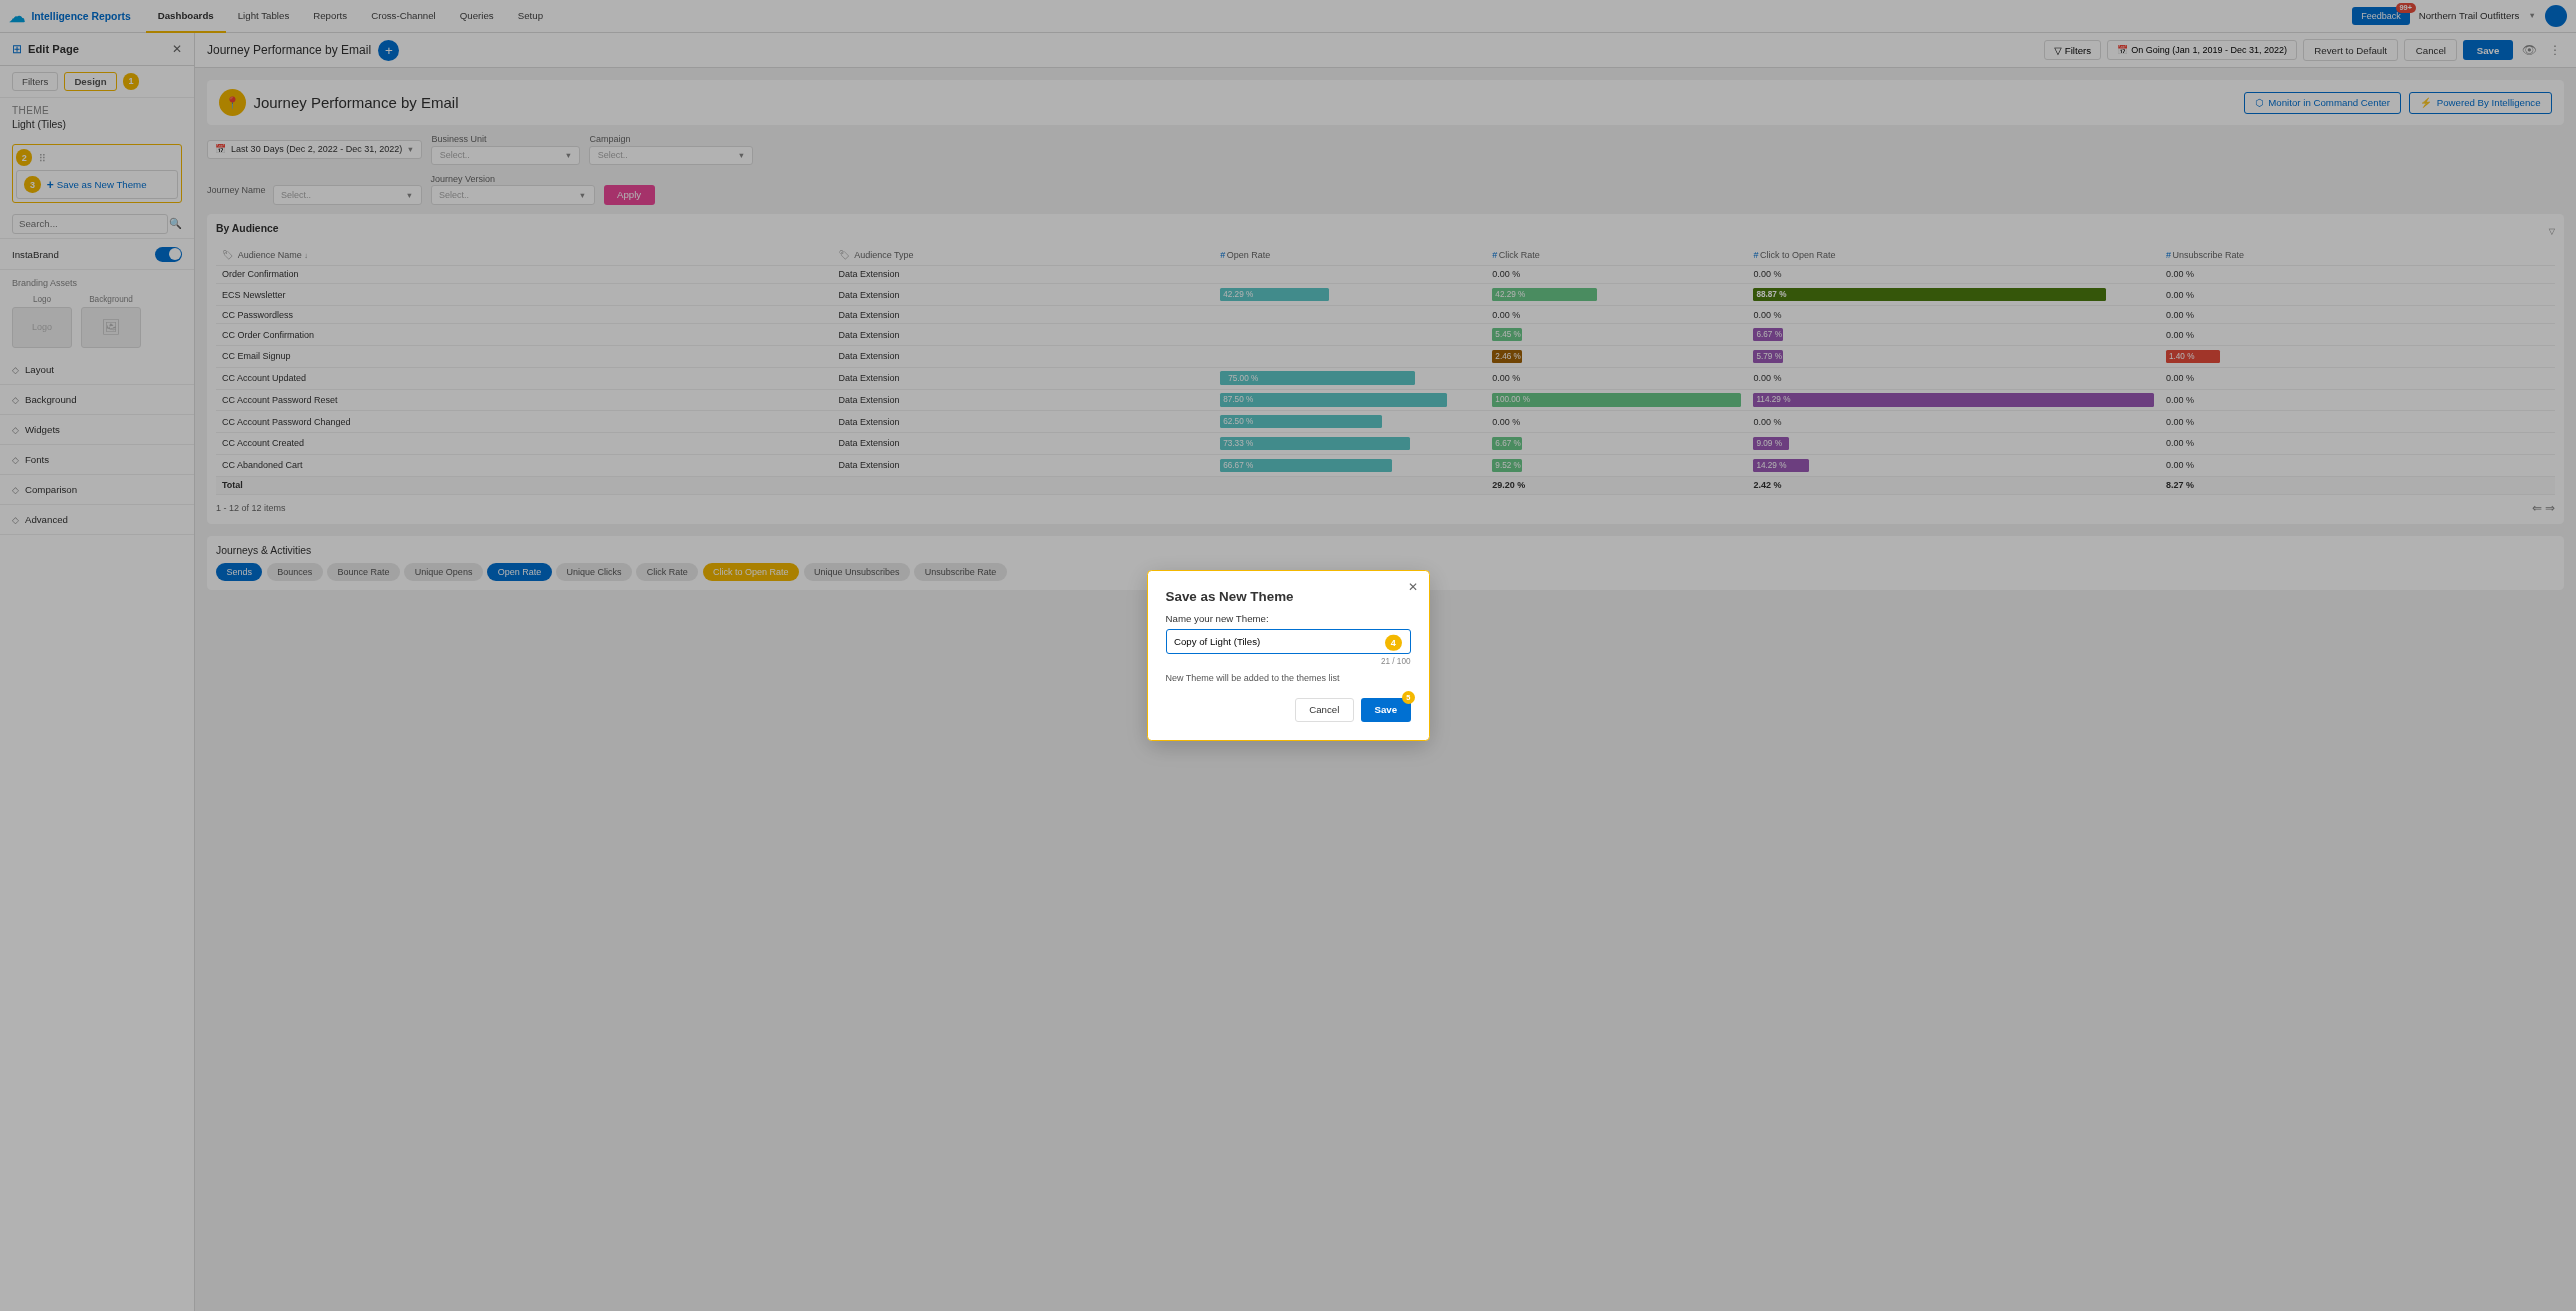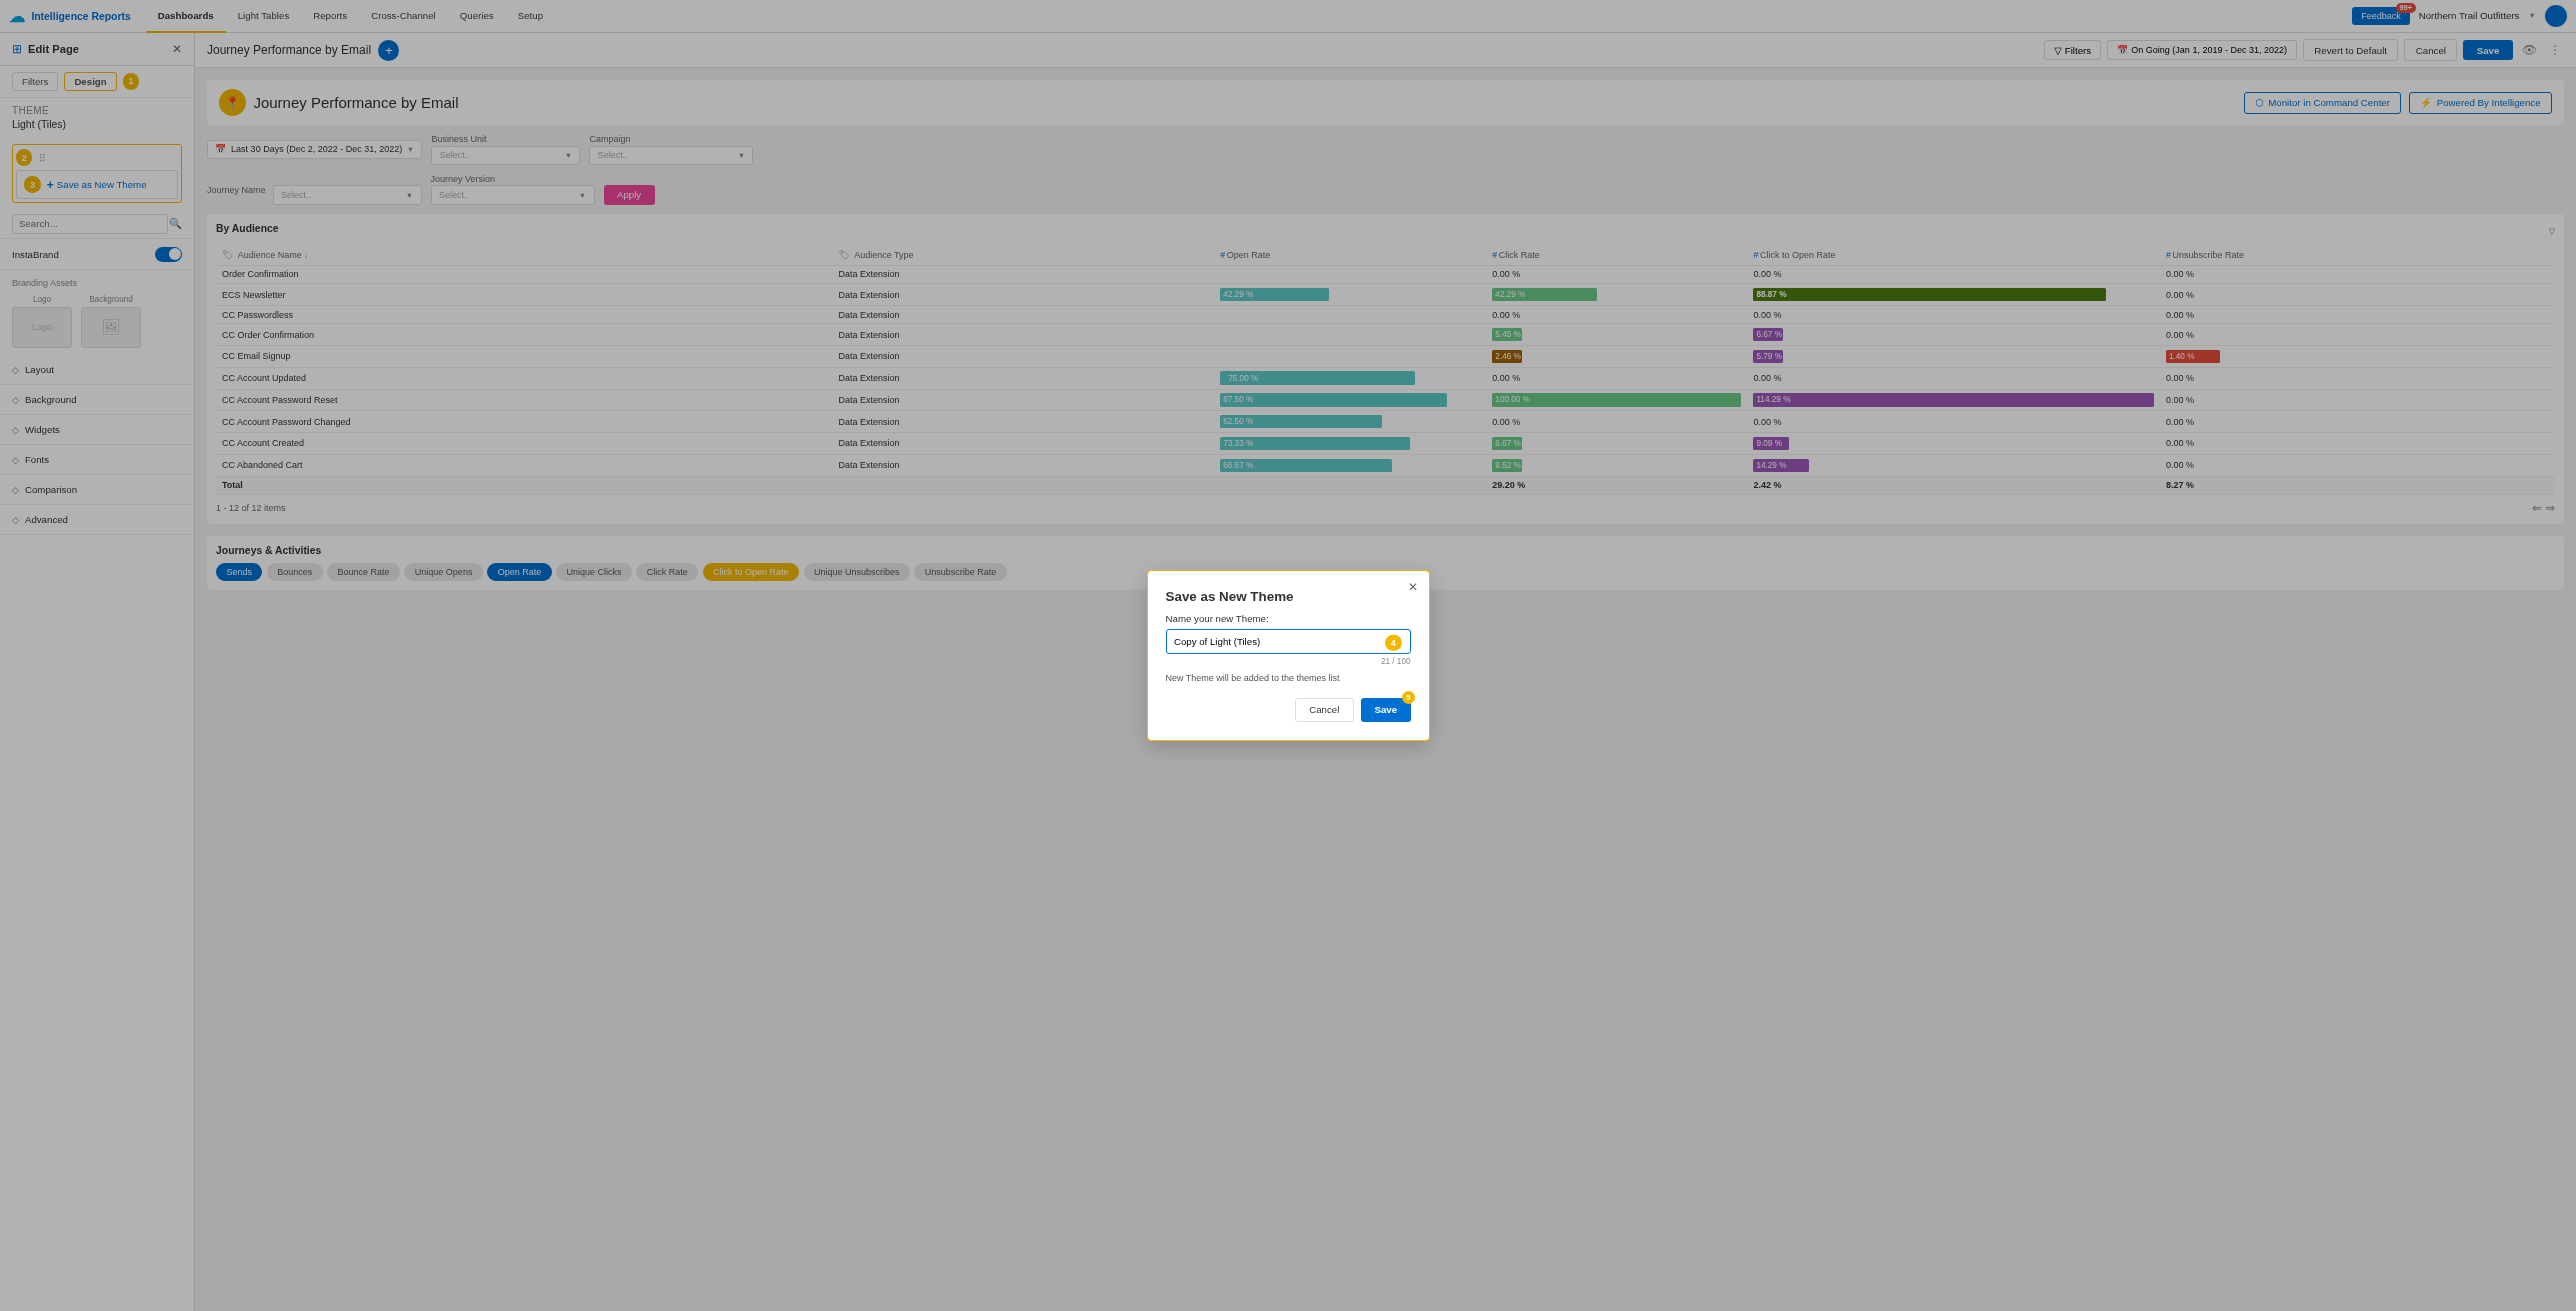--- a/index.html
+++ b/index.html
@@ -170,21 +170,21 @@
     .data-table td { padding: 3.7px 6px; border-bottom: 0.7px solid #f0f0f0; }
     .data-table .total-row { font-weight: bold; background: #f9f9f9; }
     .bar-bg { height: 13.4px; border-radius: 1.5px; display: flex; align-items: center; padding-left: 3px; font-size: 8.2px; color: #333; }
     .filter-icon-small { float: right; color: #888; font-size: 8.2px; cursor: pointer; }
     .pagination { font-size: 9px; color: #666; margin-top: 6px; display: flex; align-items: center; justify-content: space-between; }
     .pagination-arrows { display: flex; gap: 3px; }
     .pagination-arrows span { cursor: pointer; font-size: 12px; color: #888; }
 
     
     .journeys-section { background: #fff; border-radius: 4.5px; padding: 9px; }
-    .journeys-title { font-size: 10.4px; font-weight: 700; color: #333; margin-bottom: 7.4px; }
+    .journeys-title { font-size: 10.4px; font-weight: 400; color: #333; margin-bottom: 7.4px; }
     .metric-tabs { display: flex; flex-wrap: wrap; gap: 4.5px; }
     .metric-tab {
       padding: 3.7px 10.4px; border-radius: 15px; font-size: 9px; cursor: pointer; border: none;
     }
     .metric-tab.active { background: #0070d2; color: #fff; }
     .metric-tab.active-secondary { background: #f4b800; color: #fff; }
     .metric-tab.inactive { background: #e8e8e8; color: #555; }
 
     
     .modal-overlay {

